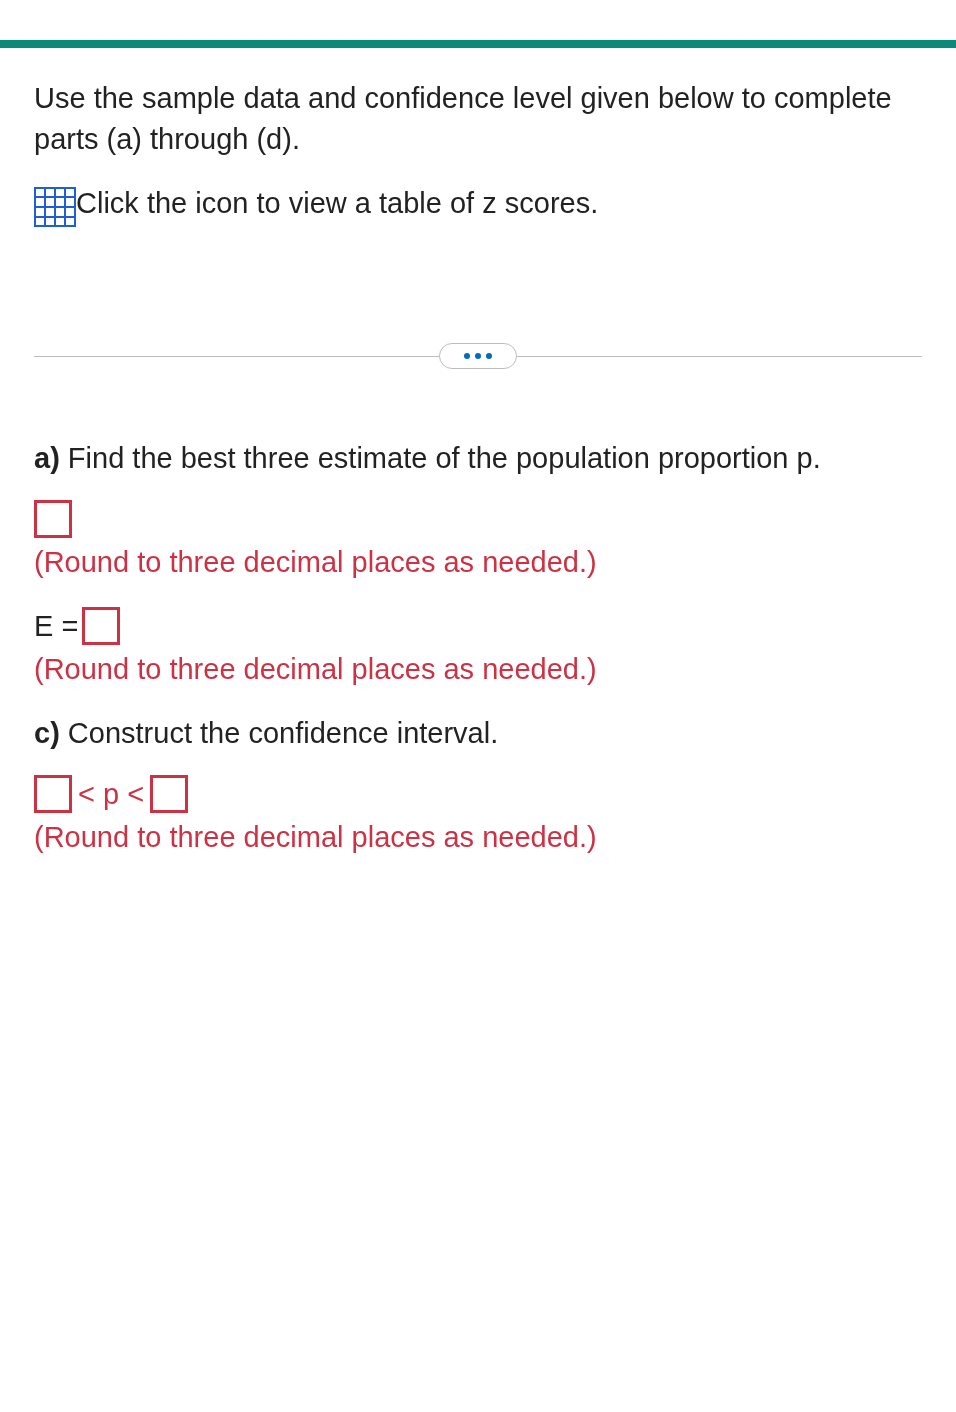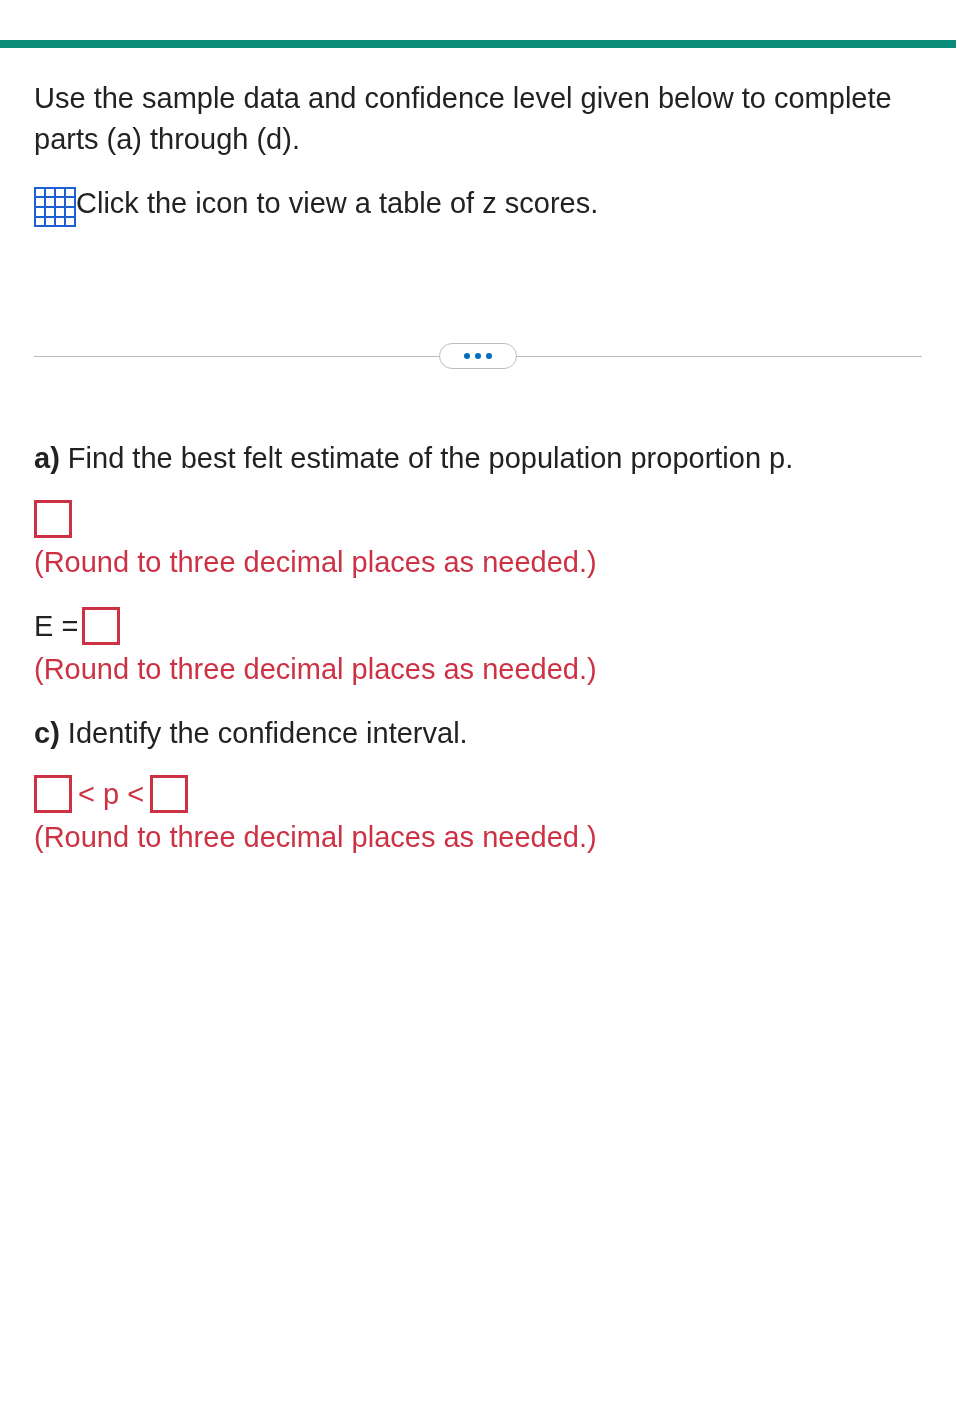--- a/index.html
+++ b/index.html
@@ -143,39 +143,39 @@
     <div class="divider-pill">
       <span class="dot"></span>
       <span class="dot"></span>
       <span class="dot"></span>
     </div>
     <div class="divider-line"></div>
   </div>
 
   <div class="question-block">
     <p class="question-text">
-      <span class="bold">a)</span><span> Find the best felt estimate of the population proportion p.</span>
+      <span class="bold">a)</span><span> Find the best three estimate of the population proportion p.</span>
     </p>
     <div>
       <span class="input-box"></span>
     </div>
     <p class="hint-text">(Round to three decimal places as needed.)</p>
   </div>
 
   <div class="question-block">
     <div class="formula-row">
       <span>E =</span>
       <span class="input-box"></span>
     </div>
     <p class="hint-text">(Round to three decimal places as needed.)</p>
   </div>
 
   <div class="question-block">
     <p class="question-text">
-      <span class="bold">c)</span><span> Identify the confidence interval.</span>
+      <span class="bold">c)</span><span> Construct the confidence interval.</span>
     </p>
     <div class="ci-row">
       <span class="input-box"></span>
       <span class="lt-p-lt">&lt; p &lt;</span>
       <span class="input-box"></span>
     </div>
     <p class="hint-text">(Round to three decimal places as needed.)</p>
   </div>
 
 </div>

